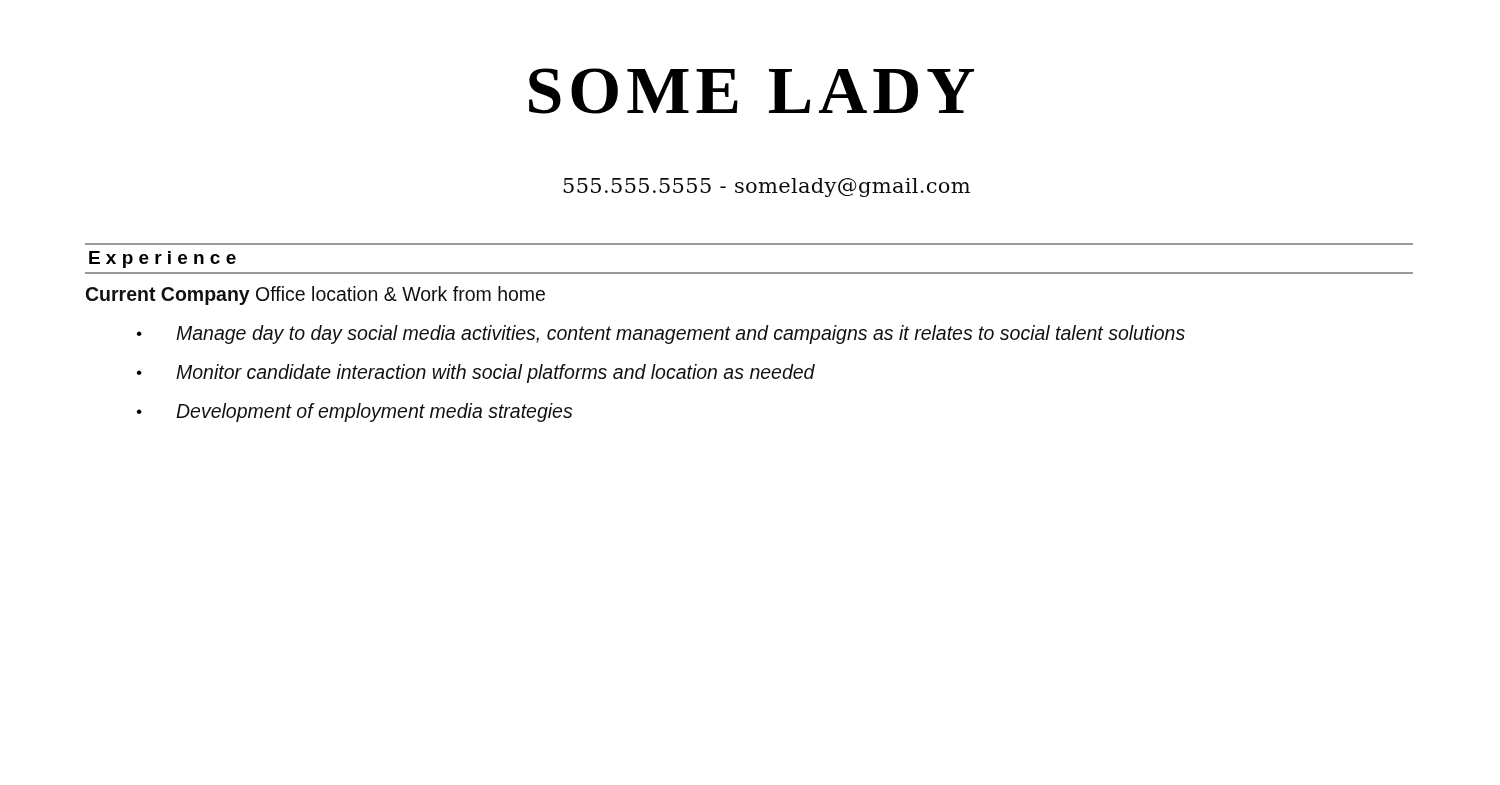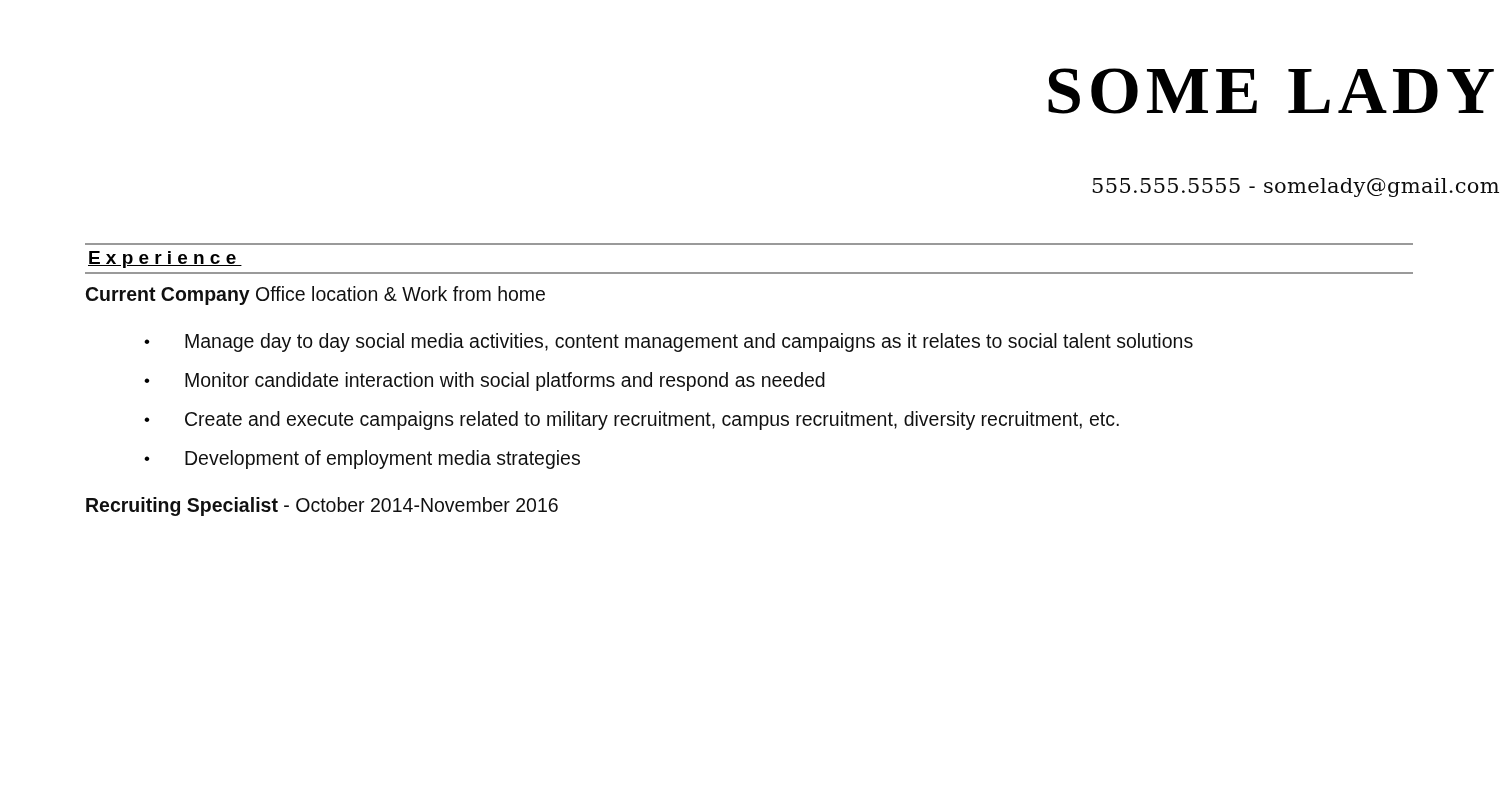--- a/index.html
+++ b/index.html
@@ -18,21 +18,21 @@
 
   .page {
     position: relative;
     width: 1500px;
     height: 785px;
     background: #ffffff;
   }
 
   
   .doc-header {
-    text-align: right;
+    text-align: center;
     padding-top: 56px;
   }
   .doc-name {
     font-family: "Liberation Serif", "DejaVu Serif", serif;
     font-weight: 700;
     font-size: 68px;
     line-height: 1.0;
     letter-spacing: 5px;
     color: #000;
     margin: 0;
@@ -61,21 +61,20 @@
     padding: 2px 0 3px 3px;
   }
   .section-title {
     font-family: "Liberation Sans", sans-serif;
     font-weight: 700;
     font-size: 19px;
     line-height: 22px;
     letter-spacing: 5.2px;
     color: #000;
     margin: 0;
-    text-decoration: underline;
   }
 
   
   .body-block {
     padding-left: 85px;
     padding-right: 65px;
   }
   .line {
     font-size: 19.5px;
     line-height: 39px;
@@ -86,22 +85,23 @@
   .line .b {
     font-weight: 700;
   }
   .line-spaced {
     margin-top: 1px;
   }
 
   
   ul.bullets {
     list-style: none;
-    margin: 8px;
+    margin: 0;
     padding: 0;
+    font-style: italic;
   }
   ul.bullets > li {
     position: relative;
     font-size: 19.5px;
     line-height: 39px;
     color: #111;
     margin: 0;
   }
   ul.bullets > li::before {
     content: "\2022";
@@ -157,24 +157,20 @@
 
   <div class="body-block">
 
     <p class="line line-spaced">
       <span class="b">Current Company</span><span> Office location &amp; Work from home</span>
     </p>
 
 
     <ul class="bullets indent-a">
       <li class="nowrap">Manage day to day social media activities, content management and campaigns as it relates to social talent solutions</li>
-      <li class="nowrap">Monitor candidate interaction with social platforms and respond as needed</li>
-      <li class="nowrap">Create and execute campaigns related to military recruitment, campus recruitment, diversity recruitment, etc.</li>
+      <li class="nowrap">Monitor candidate interaction with social platforms and location as needed</li>
       <li class="nowrap">Development of employment media strategies</li>
     </ul>
 
-    <p class="line">
-      <span class="b">Recruiting Specialist</span><span> - October 2014-November 2016</span>
-    </p>
 
 
   </div>
 </div>
 
 </body></html>

